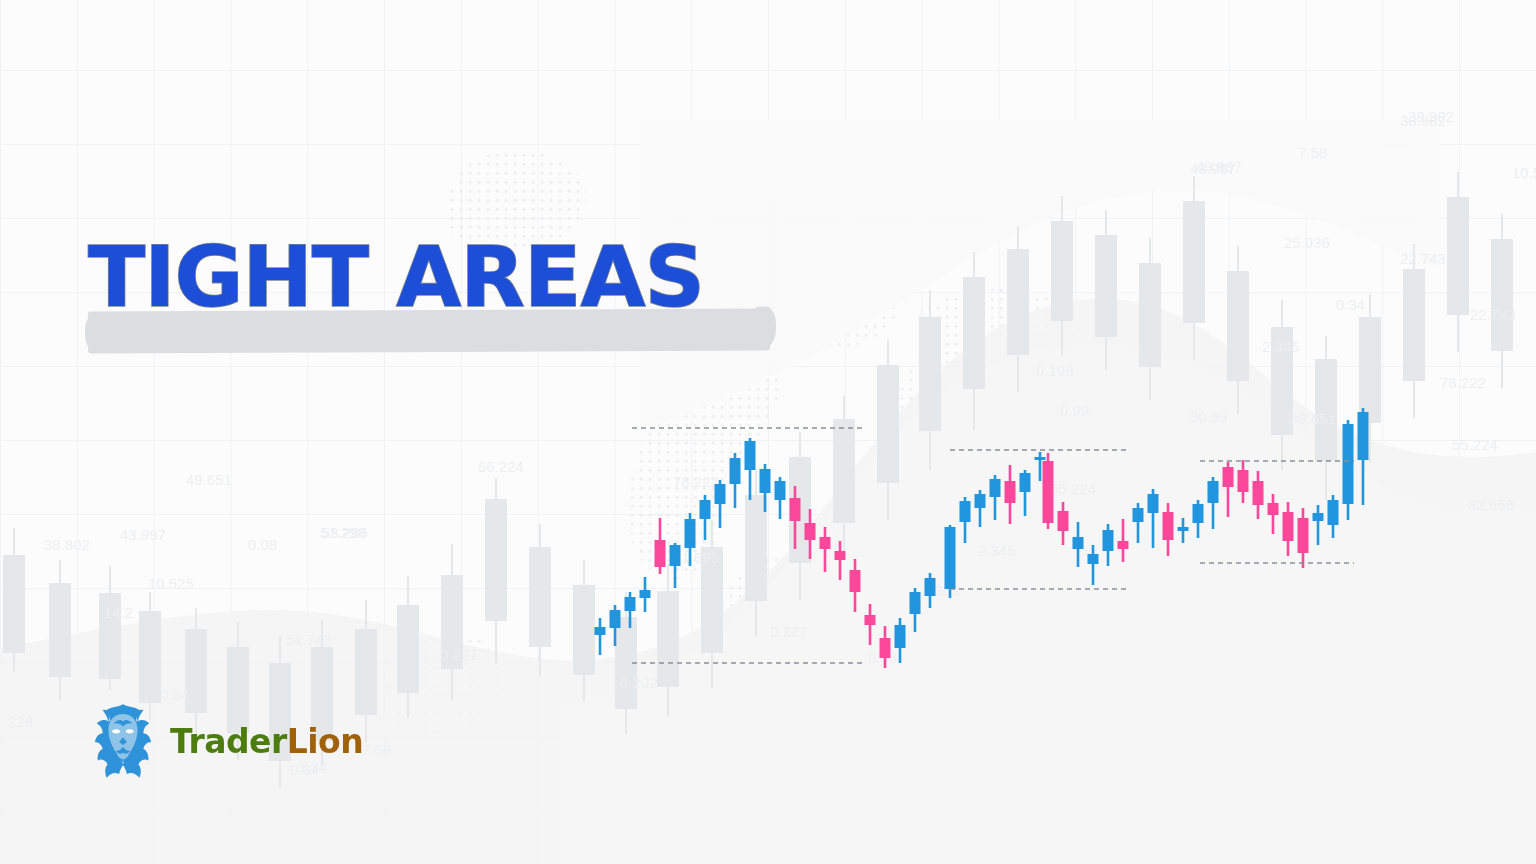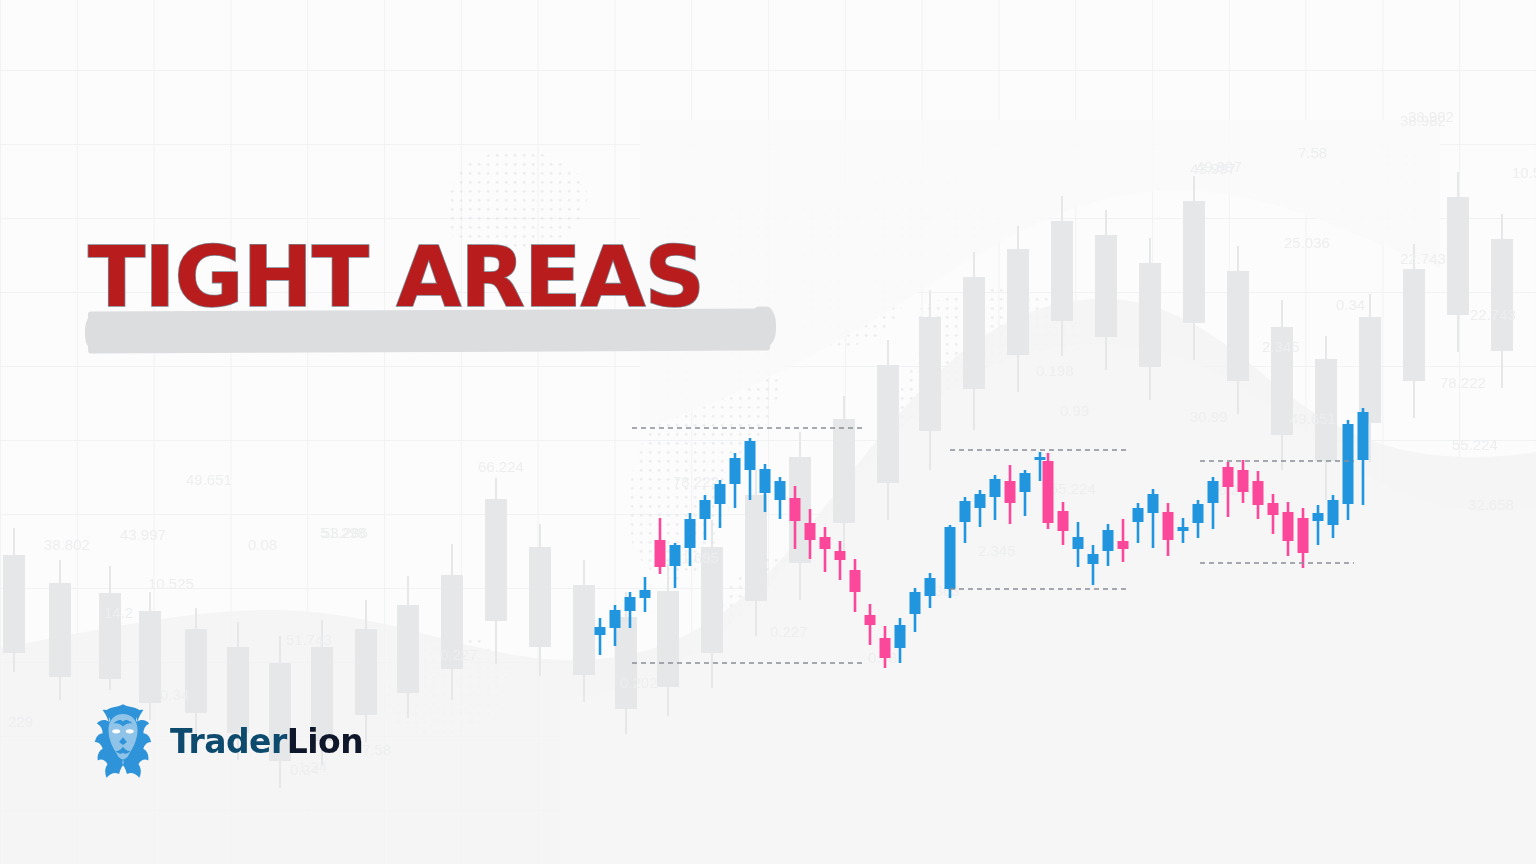--- a/index.html
+++ b/index.html
@@ -41,43 +41,43 @@
     background:#DCDDDF;border-radius:40% 6px 6px 40%;
   }
   .hl-band:after{
     content:"";position:absolute;right:-6px;top:-2px;width:22px;height:40px;
     background:#DCDDDF;border-radius:5px 45% 45% 5px;
   }
   .hl-text{
     position:relative;z-index:2;
     font-size:84px;line-height:.93;letter-spacing:-1px;
     font-weight:900;font-style:normal;
-    color:#b91c1c;
+    color:#1d4ed8;
     -webkit-text-stroke:1.6px #7C8590;
     paint-order:stroke fill;
     text-transform:uppercase;
     margin:0;
     font-family:"DejaVu Sans", sans-serif;
   }
   .hl-line{display:block;white-space:nowrap;}
   .hl-line2{margin-top:22px;}
 
   
   .logo{
     position:absolute;left:92px;top:702px;z-index:45;
     display:flex;align-items:center;gap:16px;
   }
   .logo-mark{width:62px;height:78px;flex:0 0 auto;}
   .logo-word{
     font-size:33px;font-weight:700;letter-spacing:-.5px;
     font-family:"DejaVu Sans", sans-serif;
     white-space:nowrap;line-height:1;
   }
-  .w-trader{color:#0c4a6e;}
-  .w-lion{color:#0f172a;}
+  .w-trader{color:#4d7c0f;}
+  .w-lion{color:#a16207;}
 
   
   .fgchart{z-index:30;}
 </style>
 </head>
 <body>
 
 <div id="stage">
 
   <div class="layer grid"></div>

